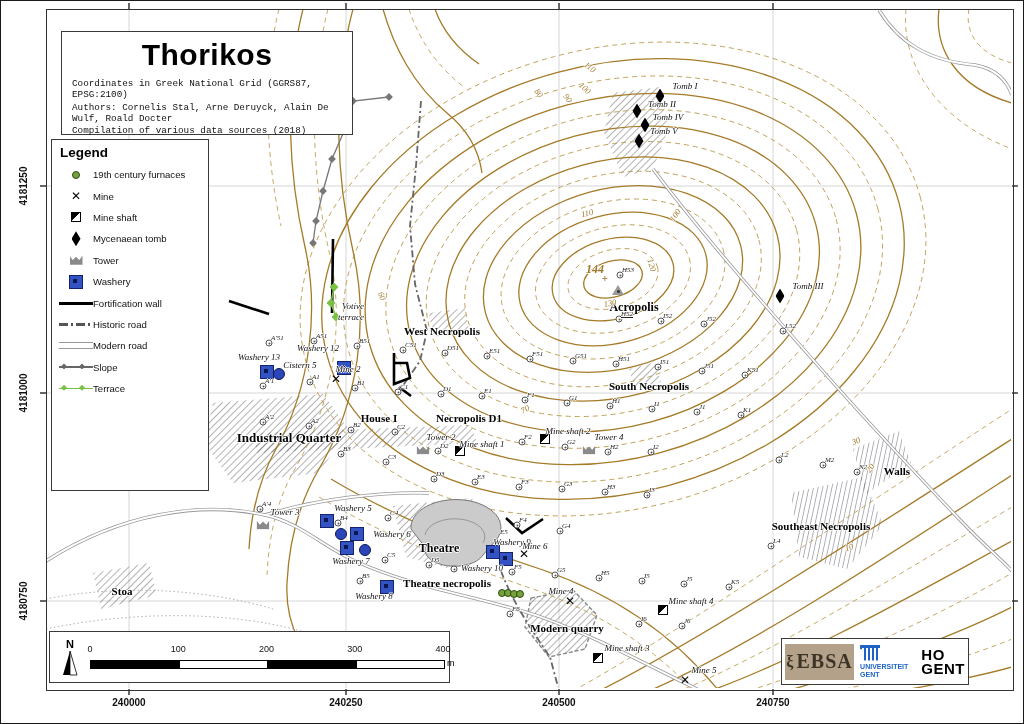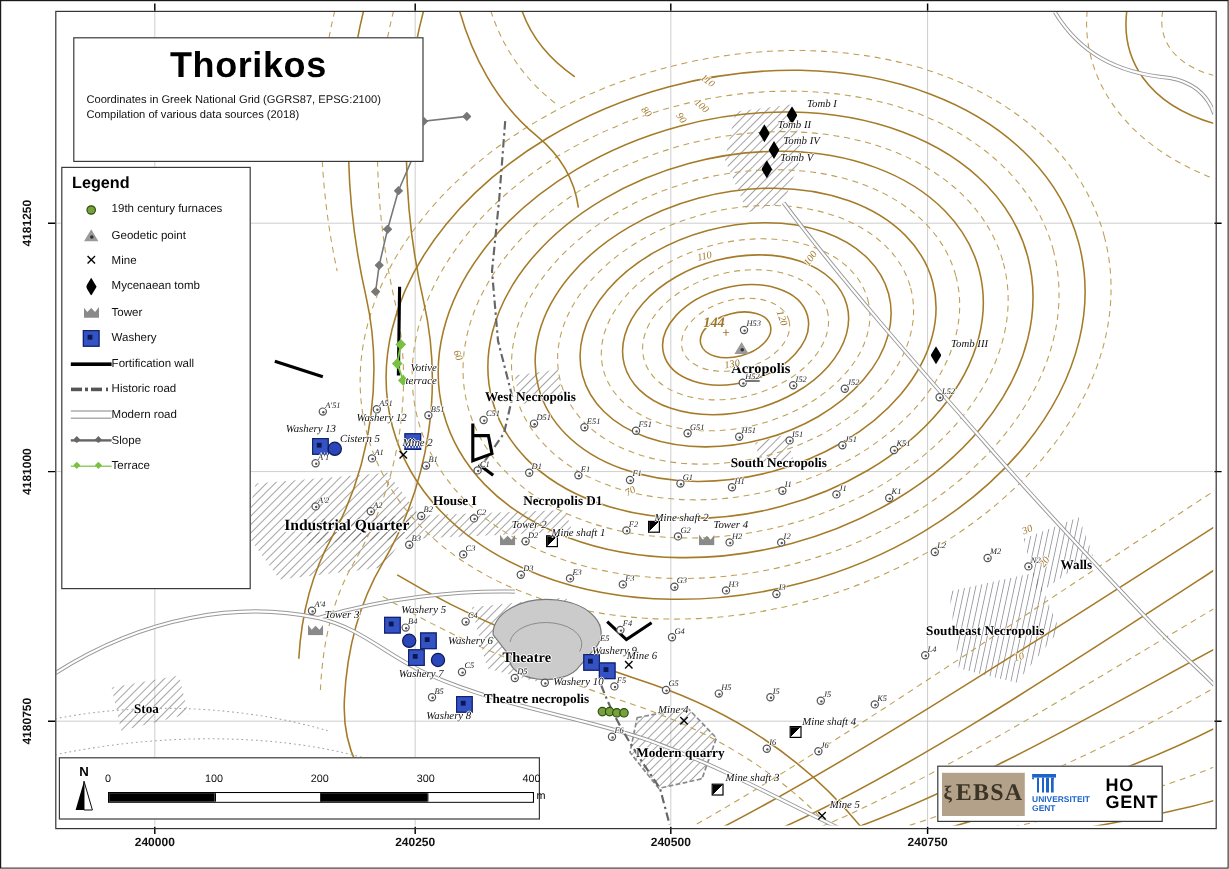--- a/index.html
+++ b/index.html
@@ -6,21 +6,21 @@
   .stage{position:relative;width:1024px;height:724px;background:#fff;border:1px solid #1a1a1a;
          box-sizing:border-box;overflow:hidden;font-family:"Liberation Sans",sans-serif;}
   #map-frame{position:absolute;left:45px;top:8px;width:966px;height:680px;border:1px solid #333;z-index:3;}
   #map-svg{position:absolute;left:0;top:0;z-index:1;}
   #markers{position:absolute;left:0;top:0;width:1024px;height:724px;z-index:5;pointer-events:none;}
 
   
   .panel{position:absolute;background:#fff;border:1px solid #3a3a3a;z-index:20;box-sizing:border-box;}
   #title-box{left:60px;top:30px;width:292px;height:104px;padding:4px 10px;}
   #title-box h1{margin:2px 0 6px 0;text-align:center;font-size:30px;letter-spacing:.5px;}
-  #title-box p{margin:1.5px 0;font-size:9.3px;color:#111;}
+  #title-box p{margin:1.5px 0;font-size:9.3px;color:#111;font-family:Liberation Mono, monospace;}
   #legend-box{left:50px;top:138px;width:158px;height:352px;padding:5px 7px;}
   #legend-box h2{margin:0 0 4px 1px;font-size:13.5px;}
   .lg-row{display:flex;align-items:center;height:21.4px;}
   .lg-sym{width:34px;display:flex;justify-content:center;align-items:center;flex:0 0 34px;}
   .lg-lab{font-size:9.6px;color:#111;}
 
   
   .sym{position:absolute;transform:translate(-50%,-50%);}
   .sym-washery{width:12px;height:12px;background:#3353c4;border:1px solid #14226b;}
   .sym-washery::after{content:"";position:absolute;left:3px;top:3px;width:4px;height:4px;background:#0c1750;}
@@ -468,43 +468,44 @@
       <div class="lab lab-cont" style="left: 524px; top: 408px; transform: translate(-50%, -50%) rotate(-28deg);">70</div>
       <div class="lab lab-cont" style="left: 381px; top: 295px; transform: translate(-50%, -50%) rotate(68deg);">60</div>
       <div class="lab lab-cont" style="left: 855px; top: 440px; transform: translate(-50%, -50%) rotate(-22deg);">30</div>
       <div class="lab lab-cont" style="left: 869px; top: 467px; transform: translate(-50%, -50%) rotate(-55deg);">20</div>
       <div class="lab lab-cont" style="left: 848px; top: 546px; transform: translate(-50%, -50%) rotate(-15deg);">10</div>
     </div>
 
   <div class="panel" id="title-box">
     <h1>Thorikos</h1>
     <p>Coordinates in Greek National Grid (GGRS87, EPSG:2100)</p>
+    <p>Authors: Cornelis Stal, Arne Deruyck, Alain De Wulf, Roald Docter</p>
     <p>Compilation of various data sources (2018)</p>
   </div>
 
   <div class="panel" id="legend-box">
     <h2>Legend</h2>
     <div id="legend-items">
         <div class="lg-row">
           <div class="lg-sym">
             <div class="sym sym-furnace" style="position: relative; transform: none;"></div>
           </div>
           <div class="lg-lab">19th century furnaces</div>
         </div>
         <div class="lg-row">
           <div class="lg-sym">
-            <div class="sym sym-geodetic" style="position: relative; transform: none;"></div>
-          </div>
-          <div class="lg-lab">Geodetic point</div>
-        </div>
-        <div class="lg-row">
-          <div class="lg-sym">
             <div class="sym sym-mine" style="position: relative; transform: none;">✕</div>
           </div>
           <div class="lg-lab">Mine</div>
+        </div>
+        <div class="lg-row">
+          <div class="lg-sym">
+            <div class="sym sym-mineshaft" style="position: relative; transform: none;"></div>
+          </div>
+          <div class="lg-lab">Mine shaft</div>
         </div>
         <div class="lg-row">
           <div class="lg-sym">
             <div class="sym sym-tomb" style="position: relative; transform: none;"></div>
           </div>
           <div class="lg-lab">Mycenaean tomb</div>
         </div>
         <div class="lg-row">
           <div class="lg-sym">
             <div class="sym sym-tower" style="position: relative; transform: none;"></div>

